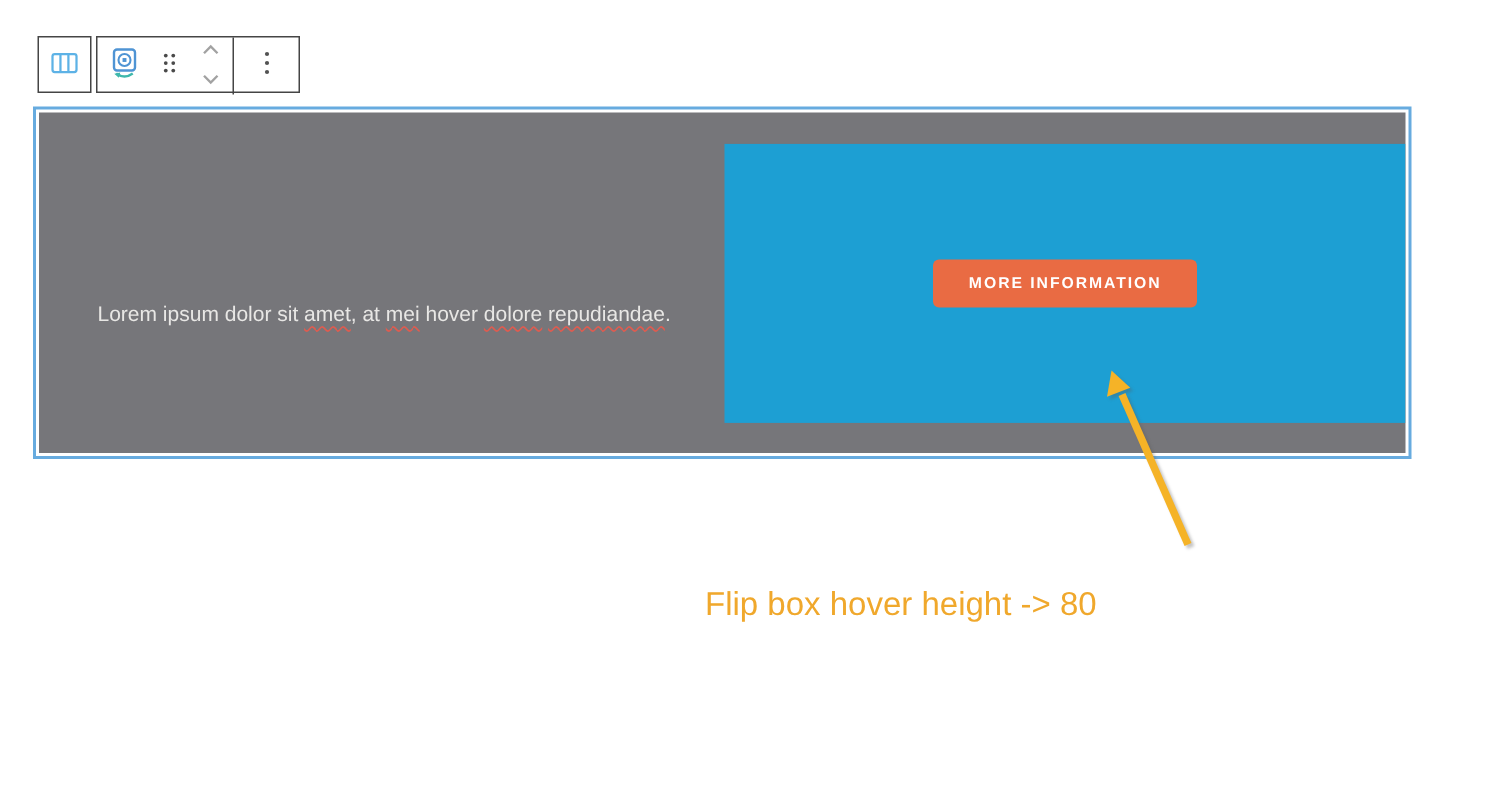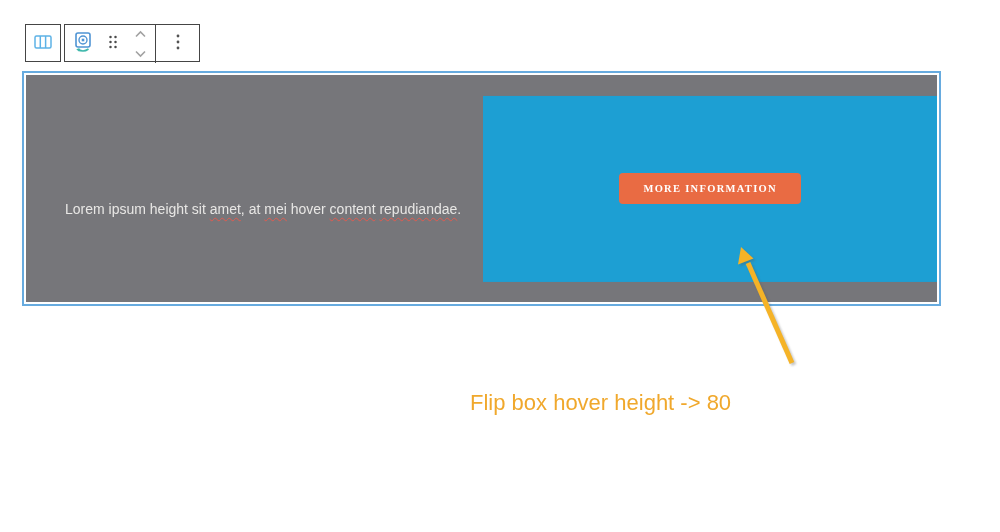--- a/index.html
+++ b/index.html
@@ -22,21 +22,21 @@
            border:2px solid #67abdf; background:#fff; padding:2px; }
   .front { position:relative; width:100%; height:100%; background:#76767a; overflow:hidden; }
   .front h2 { position:absolute; left:39px; top:74px; font-family:"Liberation Serif", serif;
               font-weight:700; font-size:33px; color:#f3f2ef; letter-spacing:0.5px; }
   .front p { position:absolute; left:39px; top:126px; font-size:14px; color:#e8e7e5; }
   .sp { text-decoration:underline; text-decoration-style:wavy; text-decoration-color:#e05b4f;
         text-decoration-thickness:1px; text-underline-offset:3px; }
   .hoverbox { position:absolute; right:0; top:50%; transform:translateY(-50%);
               width:49.8%; height:82%; background:#1d9fd3; display:flex; align-items:center; justify-content:center; }
   .more-btn { background:#e96b43; color:#ffffff; border:0; border-radius:4px; cursor:pointer;
-              font-family:Liberation Serif, serif; font-size:10.5px; font-weight:700;
+              font-family:Liberation Sans, sans-serif; font-size:10.5px; font-weight:700;
               letter-spacing:1.3px; padding:10px 24px; }
 
   
   .arrow-svg { position:absolute; left:700px; top:235px; overflow:visible;
                filter:drop-shadow(2px 2px 1px rgba(90,90,90,0.35)); }
   .notes { position:absolute; left:470px; top:380px; font-size:22px; line-height:45px;
            color:#f0a82c; white-space:nowrap; }
 </style>
 </head>
 <body>
@@ -99,21 +99,21 @@
             <circle cx="3" cy="9" r="1.4" fill="#525252"></circle>
             <circle cx="3" cy="15" r="1.4" fill="#525252"></circle>
           </svg>
         </span>
       </button>
     </div>
   </div>
 
   <div class="block">
     <div class="front">
-      <p><span>Lorem ipsum height sit </span><span class="sp">amet</span><span>, at </span><span class="sp">mei</span><span> hover </span><span class="sp">content</span><span> </span><span class="sp">repudiandae</span><span>.</span></p>
+      <p><span>Lorem ipsum dolor sit </span><span class="sp">amet</span><span>, at </span><span class="sp">mei</span><span> hover </span><span class="sp">dolore</span><span> </span><span class="sp">repudiandae</span><span>.</span></p>
       <div class="hoverbox">
         <button class="more-btn">MORE INFORMATION</button>
       </div>
     </div>
   </div>
 
   <svg class="arrow-svg" width="120" height="150" viewBox="0 0 120 150">
     <line x1="92" y1="128" x2="48" y2="28" stroke="#f5b327" stroke-width="5"></line>
     <polygon points="41,12 53.5,23.5 38,29.5" fill="#f5b327"></polygon>
   </svg>

